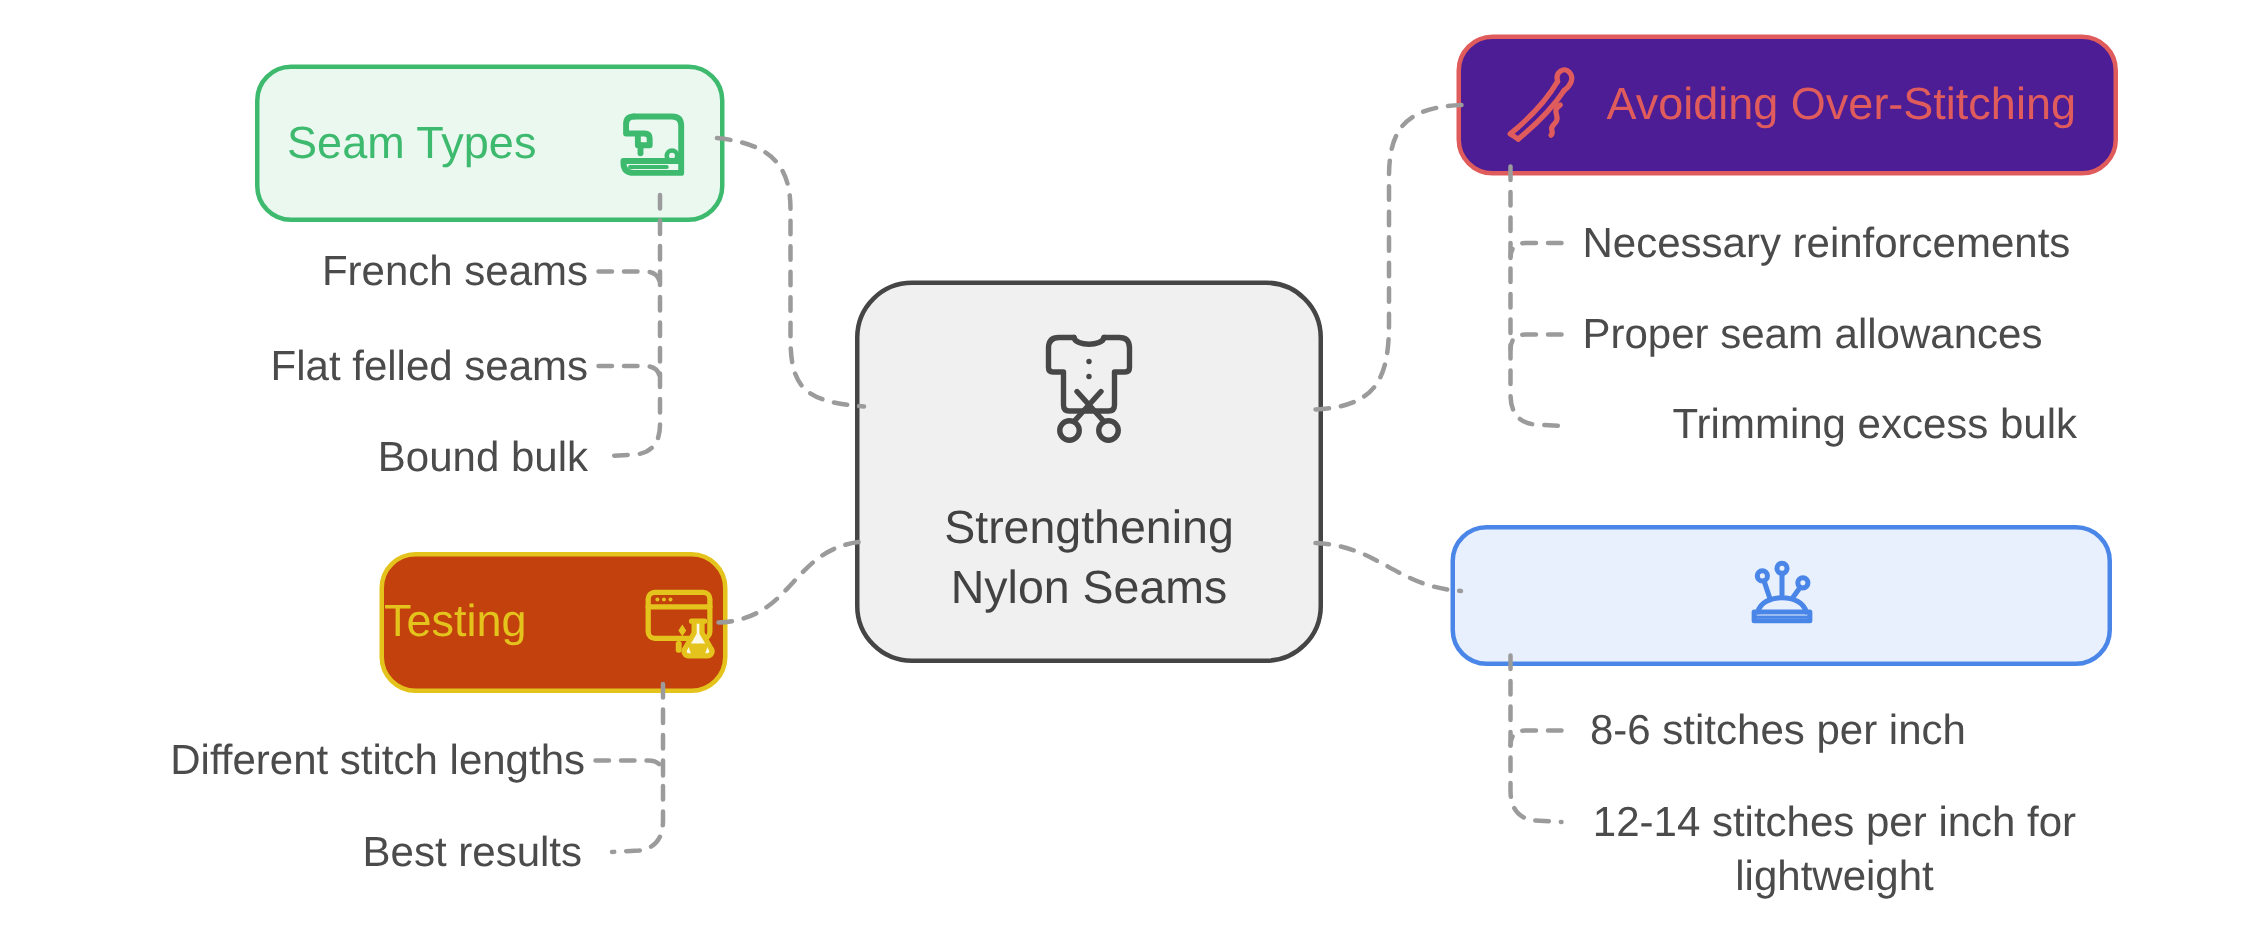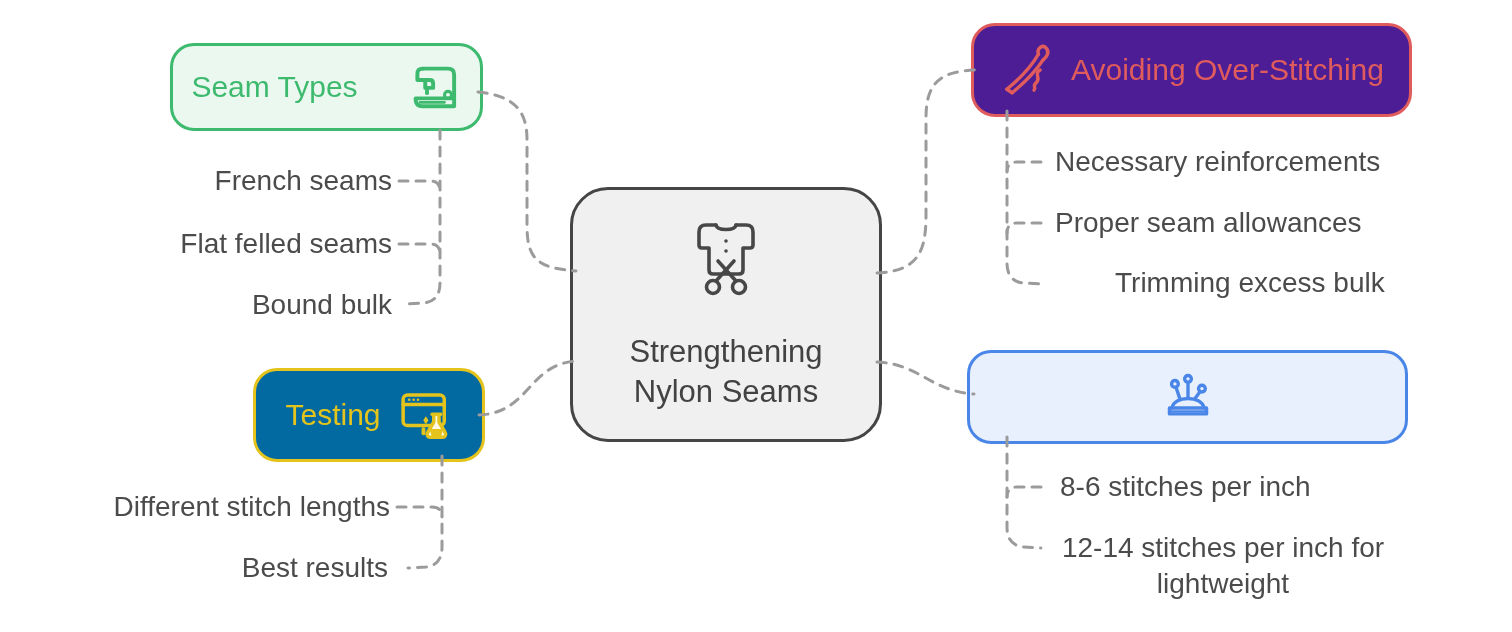--- a/index.html
+++ b/index.html
@@ -5,40 +5,40 @@
   html,body{margin:0;padding:0;background:#ffffff;}
   .canvas{
     position:relative;width:1512px;height:632px;overflow:hidden;background:#ffffff;
     font-family:"Liberation Sans", sans-serif;
   }
   .connectors{position:absolute;left:0;top:0;width:1512px;height:632px;pointer-events:none;z-index:5;}
   .node{position:absolute;box-sizing:border-box;display:flex;align-items:center;justify-content:center;z-index:2;}
   .branch-box{border-radius:24px;gap:16px;font-size:30px;border:3.5px solid;}
   .branch-box .label{white-space:nowrap;}
   .green-box{background:#eaf8f0;border-color:#3eba6f;color:#3eba6f;}
-  .yellow-box{background:#0369a1;border-color:#e4c41c;color:#e4c41c;}
+  .yellow-box{background:#c2410c;border-color:#e4c41c;color:#e4c41c;justify-content:space-between;}
   .red-box{background:#4c1d95;border-color:#e05c5c;color:#e05c5c;}
   .blue-box{background:#e8f0fd;border-color:#4a86e8;color:#4a86e8;}
   .center-box{
     background:#f0f0f0;border:3.5px solid #454545;border-radius:38px;color:#424242;
     flex-direction:column;gap:23px;
   }
   .center-text{font-size:31px;line-height:40px;text-align:center;color:#424242;}
   .leaf{
     position:absolute;font-size:28px;line-height:36px;color:#4b4b4b;white-space:nowrap;z-index:2;
   }
   .leaf.wrap{white-space:normal;text-align:center;}
   .icon{display:block;flex:0 0 auto;}
 </style>
 </head>
 <body>
 
 <div class="canvas">
 
-  <div class="node branch-box green-box" style="left:170px;top:43px;width:313px;height:88px;gap:48px;">
+  <div class="node branch-box green-box" style="left:170px;top:43px;width:313px;height:105px;gap:48px;">
     <span class="label">Seam Types</span>
     <svg class="icon" width="56" height="58" viewBox="0 0 64 64" fill="none" stroke="currentColor" stroke-width="4.5" stroke-linecap="round" stroke-linejoin="round">
       <path d="M19 11 H48 Q55 11 55 18 V44"></path>
       <path d="M19 11 Q13 11 13 17 V24 H27 Q31 24 31 28 V33 H22 V24"></path>
       <path d="M24 33 V39"></path>
       <path d="M11 45 H55 V54 H19 Q11 54 11 46 Z"></path>
       <path d="M16 49.5 H44" stroke-width="3"></path>
       <circle cx="48" cy="41" r="4" stroke-width="3.5"></circle>
     </svg>
   </div>

